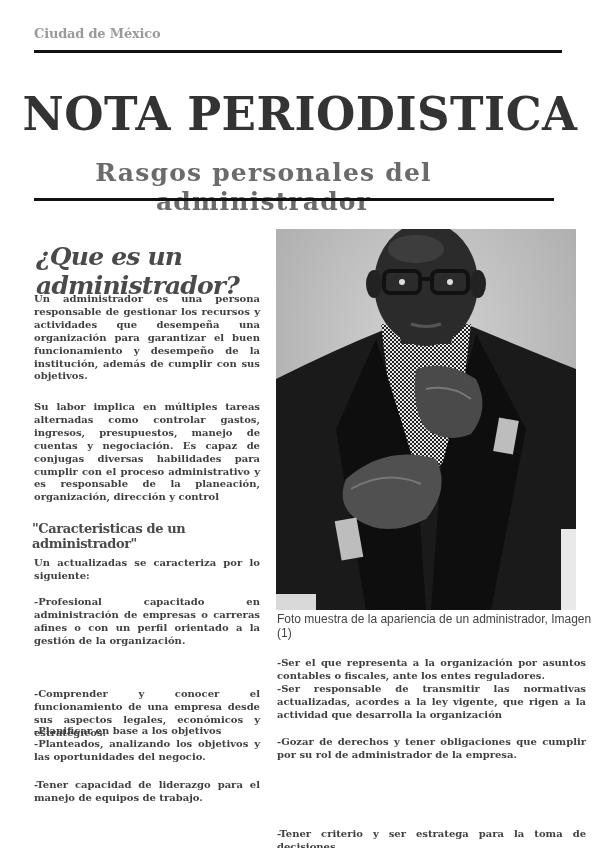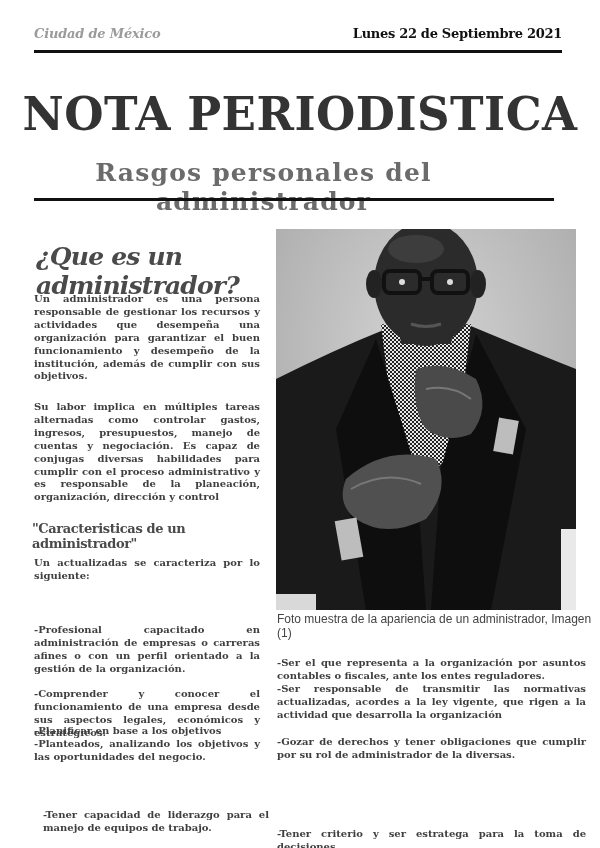--- a/index.html
+++ b/index.html
@@ -1,54 +1,53 @@
 <!DOCTYPE html>
 <html><head>
 <meta charset="utf-8">
 <style>
   * { margin:0; padding:0; box-sizing:border-box; }
   html, body { width:600px; height:848px; background:#ffffff; overflow:hidden; }
   body { position:relative; font-family:"DejaVu Serif", serif; color:#444; }
 
   .topline { position:absolute; left:34px; top:26px; width:528px; height:20px; }
-  .city { position:absolute; left:0; top:0; font-family:"DejaVu Serif", serif; font-weight:bold; font-size:13px; color:#9a9a9a; letter-spacing:-0.2px;font-style:italic; }
+  .city { position:absolute; left:0; top:0; font-family:"DejaVu Serif", serif; font-weight:bold; font-size:13px; color:#9a9a9a; letter-spacing:-0.2px; }
   .date { position:absolute; right:0; top:0; font-family:"DejaVu Serif", serif; font-weight:bold; font-size:13px; color:#111; letter-spacing:-0.3px; }
   .rule-top { position:absolute; left:34px; top:50px; width:528px; height:3px; background:#111; }
 
   .title { position:absolute; left:0; width:600px; top:86px; text-align:center; font-family:"DejaVu Serif", serif; font-weight:bold; font-size:47px; color:#333; letter-spacing:0.5px; transform:scaleX(0.96); }
   .subtitle { position:absolute; left:0; width:527px; top:158px; text-align:center; font-family:"DejaVu Serif", serif; font-weight:bold; font-size:25px; color:#6b6b6b; letter-spacing:1.2px; }
   .rule-sub { position:absolute; left:34px; top:198px; width:520px; height:3px; background:#111; }
 
   .h-question { position:absolute; left:36px; top:226px; width:240px; font-family:"DejaVu Serif", serif; font-style:italic; font-weight:bold; font-size:25px; line-height:29px; color:#4a4a4a; letter-spacing:-0.8px;margin-top:16px; }
 
   .body-text { font-family:"DejaVu Serif", serif; font-weight:bold; font-size:10px; line-height:12.9px; color:#3f3f3f; text-align:justify; }
   .col-left { position:absolute; left:34px; width:226px; }
   .p1 { top:293px; }
   .p2 { top:401px; }
   .h-car { position:absolute; left:32px; top:521px; width:220px; font-family:"DejaVu Serif", serif; font-weight:bold; font-size:13px; line-height:15px; color:#4a4a4a; letter-spacing:-0.4px; }
   .p3 { top:557px; }
-  .p4 { top:624px; }
+  .p4 { top:596px; }
   .p5 { top:688px; }
   .p6 { top:725px; }
-  .p7 { top:809px;margin-left:9px; }
+  .p7 { top:779px; }
 
   .photo { position:absolute; left:276px; top:229px; width:300px; height:381px; overflow:hidden; background:#aaa; }
   .caption { position:absolute; left:277px; top:612px; font-family:"Liberation Sans", sans-serif; font-size:12px; color:#444; }
 
   .col-right { position:absolute; left:277px; width:309px; }
   .r1 { top:657px; }
   .r2 { top:736px; }
   .r3 { top:788px;margin-top:40px; }
 </style>
 </head>
 <body>
 
 <div class="topline">
   <span class="city">Ciudad de México</span>
-  <span class="date">Lunes 22 de Septiembre 2021</span>
 </div>
 <div class="rule-top"></div>
 
 <h1 class="title">NOTA PERIODISTICA</h1>
 <h2 class="subtitle">Rasgos personales del administrador</h2>
 <div class="rule-sub"></div>
 
 <h3 class="h-question">¿Que es un administrador?</h3>
 <p class="body-text col-left p1">Un administrador es una persona responsable de gestionar los recursos y actividades que desempeña una organización para garantizar el buen funcionamiento y desempeño de la institución, además de cumplir con sus objetivos.</p>
 <p class="body-text col-left p2">Su labor implica en múltiples tareas alternadas como controlar gastos, ingresos, presupuestos, manejo de cuentas y negociación. Es capaz de conjugas diversas habilidades para cumplir con el proceso administrativo y es responsable de la planeación, organización, dirección y control</p>
@@ -108,14 +107,14 @@
     <rect x="220" y="190" width="20" height="34" fill="#bdbdbd" transform="rotate(10 230 207)"></rect>
 
     <rect x="285" y="300" width="15" height="81" fill="#e9e9e9"></rect>
     <rect x="0" y="365" width="40" height="16" fill="#d9d9d9"></rect>
   </svg>
 </div>
 <div class="caption">Foto muestra de la apariencia de un administrador, Imagen (1)</div>
 
 <p class="body-text col-right r1" style="white-space:pre-line;">-Ser el que representa a la organización por asuntos contables o fiscales, ante los entes reguladores.
 -Ser responsable de transmitir las normativas actualizadas, acordes a la ley vigente, que rigen a la actividad que desarrolla la organización</p>
-<p class="body-text col-right r2">-Gozar de derechos y tener obligaciones que cumplir por su rol de administrador de la diversas.</p>
+<p class="body-text col-right r2">-Gozar de derechos y tener obligaciones que cumplir por su rol de administrador de la empresa.</p>
 <p class="body-text col-right r3">-Tener criterio y ser estratega para la toma de decisiones.</p>
 
 </body></html>

